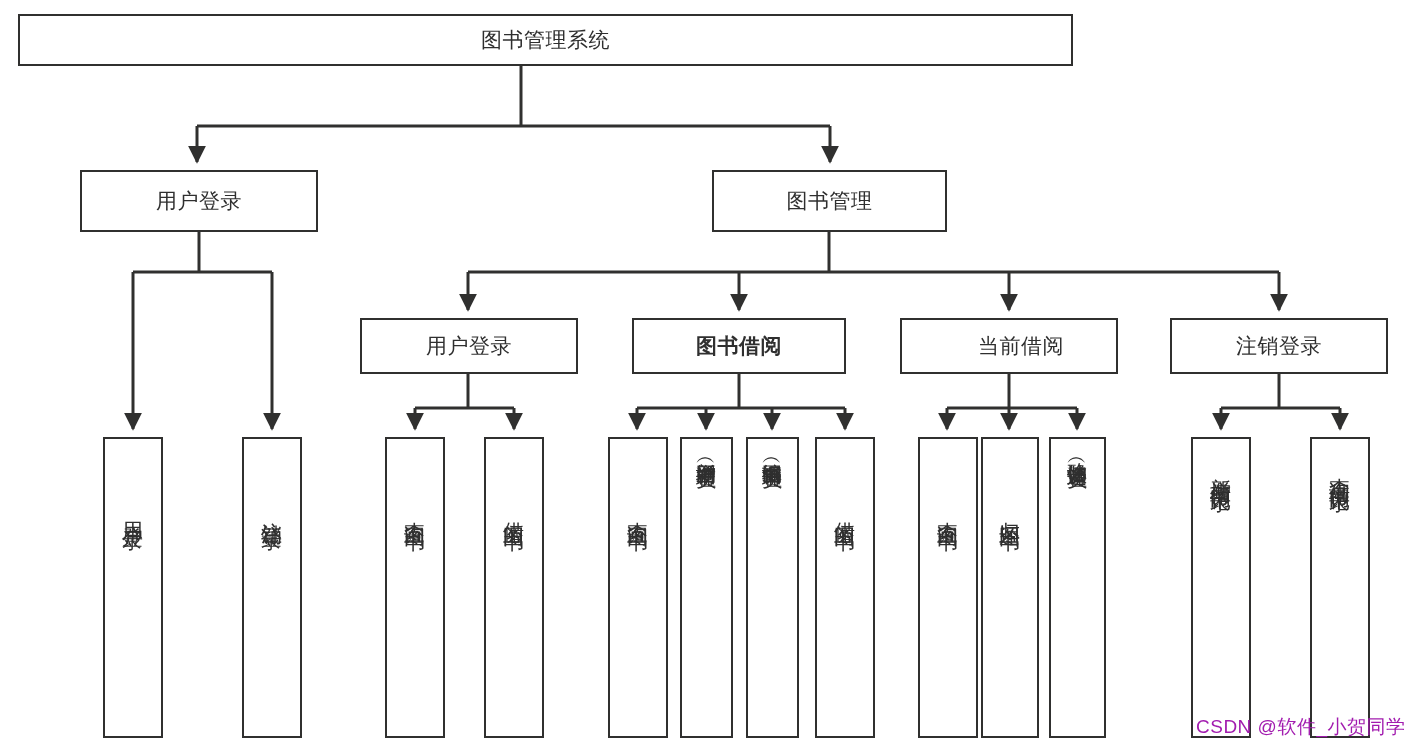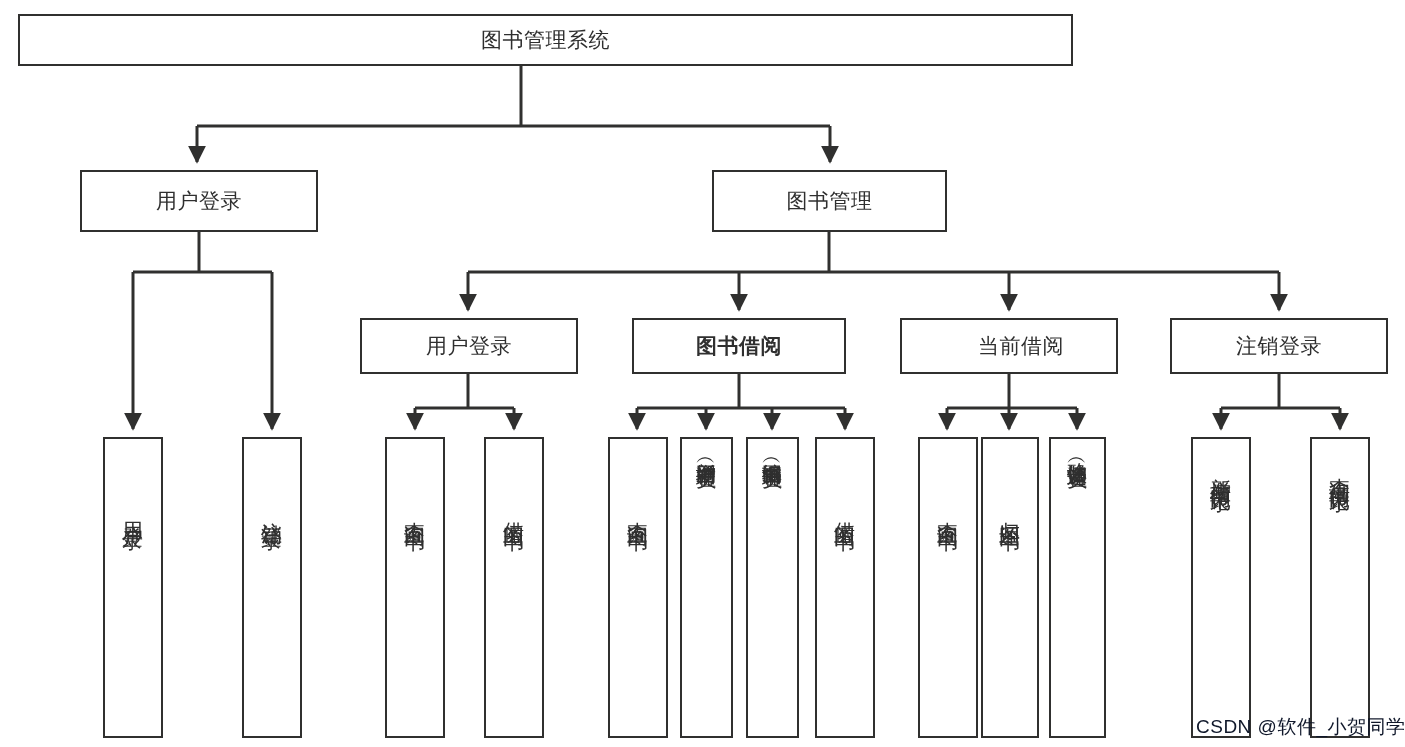--- a/index.html
+++ b/index.html
@@ -52,21 +52,21 @@
     font-size: 21px;
     letter-spacing: 3px;
     line-height: 1;
     white-space: nowrap;
   }
   .watermark {
     position: absolute;
     left: 1196px;
     top: 714px;
     font-size: 19px;
-    color: #0f172a;
+    color: #a21caf;
     z-index: 5;
     white-space: nowrap;
     letter-spacing: 0.5px;
   }
 </style>
 </head>
 <body>
 
 <div id="canvas">
 

